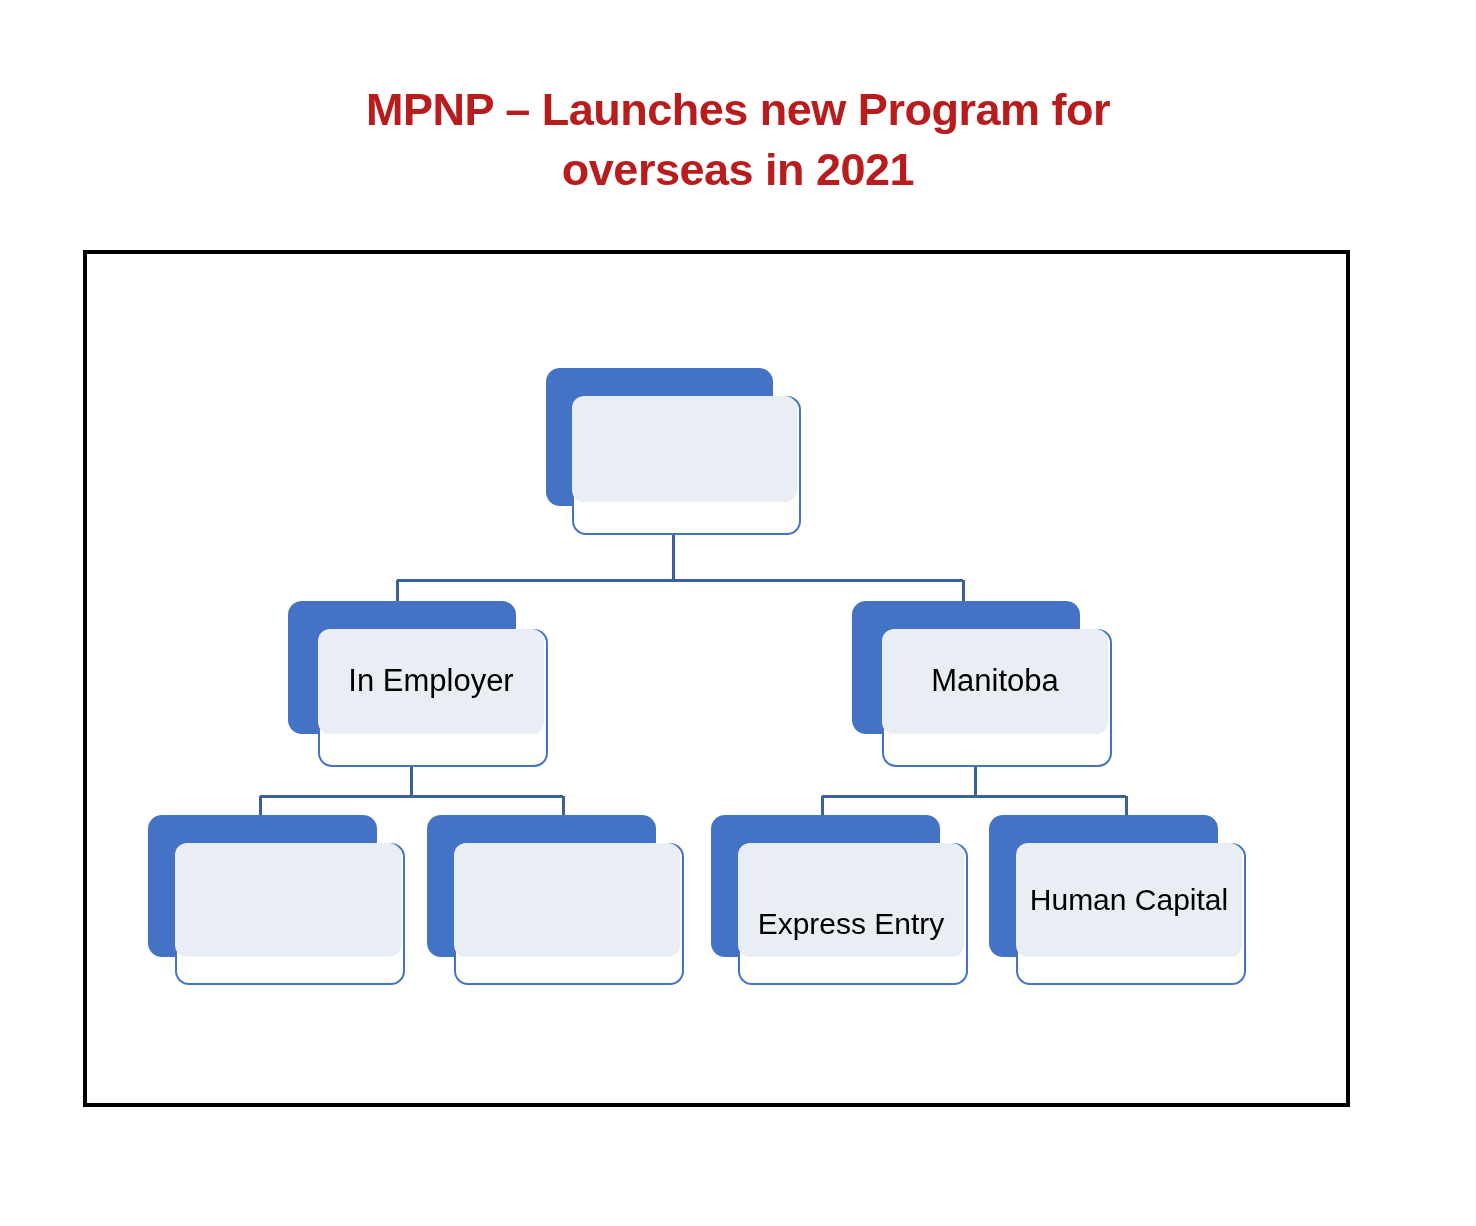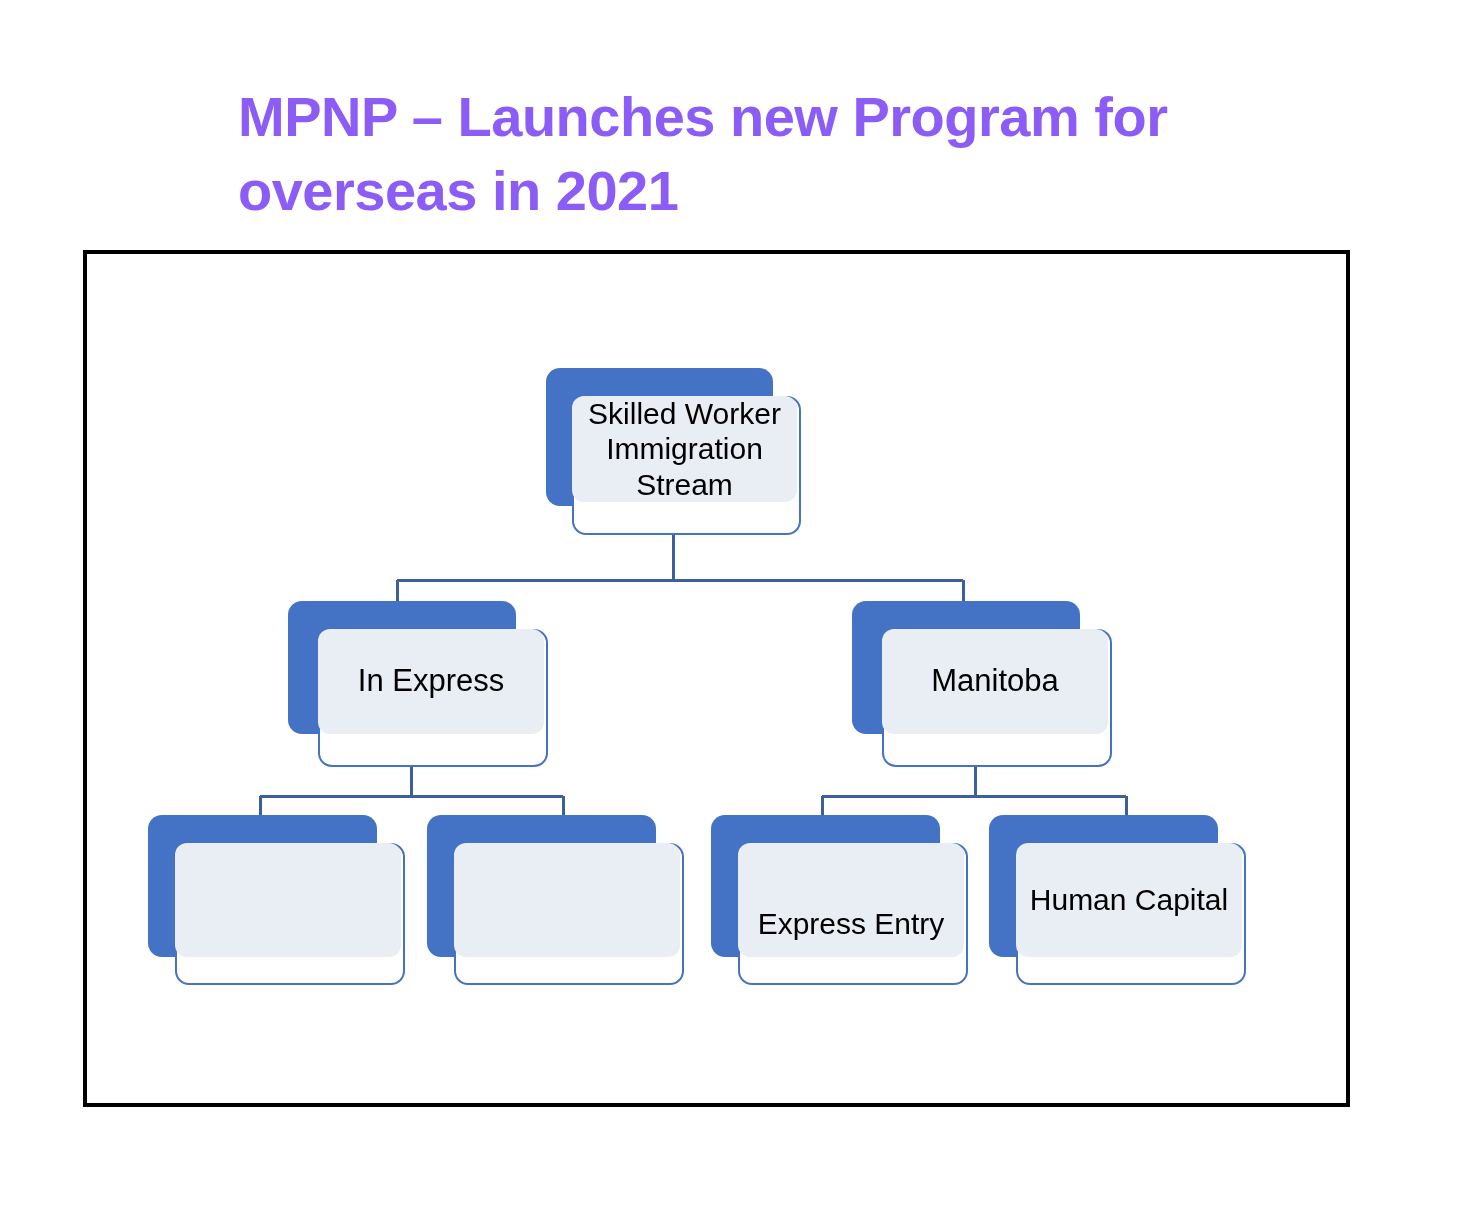--- a/index.html
+++ b/index.html
@@ -14,24 +14,25 @@
     position: relative;
     overflow: hidden;
   }
 
   
   #page-title {
     position: absolute;
     left: 238px;
     top: 80px;
     width: 1000px;
-    font-size: 56px;
+    text-align: center;
+    font-size: 45px;
     font-weight: bold;
     line-height: 1.33;
-    color: #8b5cf6;
+    color: #b91c1c;
     letter-spacing: -0.5px;
     white-space: pre-line;
   }
 
   
   #diagram-frame {
     position: absolute;
     left: 83px;
     top: 250px;
     width: 1267px;
@@ -118,30 +119,27 @@
     <path d="M 822 796 L 1126 796"></path>
     <path d="M 822 796 L 822 827"></path>
     <path d="M 1126 796 L 1126 827"></path>
   </g>
 </svg>
 
 <div class="node lvl1" id="node-root" style="left:546px; top:368px; width:255px; height:167px;">
   <div class="node-back" style="width:227px; height:138px;"></div>
   <div class="node-outline" style="left:26px; top:28px; width:229px; height:139px;"></div>
   <div class="node-fill" style="left:26px; top:28px; width:225px; height:106px;"></div>
-  <div class="node-label" style="left:26px; top:28px; width:225px; height:106px;">Skilled Worker
-Immigration
-Stream</div>
 </div>
 
 <div class="node lvl2" id="node-in-manitoba" style="left:288px; top:601px; width:260px; height:166px;">
   <div class="node-back" style="width:228px; height:133px;"></div>
   <div class="node-outline" style="left:30px; top:28px; width:230px; height:138px;"></div>
   <div class="node-fill" style="left:30px; top:28px; width:226px; height:105px;"></div>
-  <div class="node-label" style="left:30px; top:28px; width:226px; height:105px;">In Express</div>
+  <div class="node-label" style="left:30px; top:28px; width:226px; height:105px;">In Employer</div>
 </div>
 
 <div class="node lvl2" id="node-overseas" style="left:852px; top:601px; width:260px; height:166px;">
   <div class="node-back" style="width:228px; height:133px;"></div>
   <div class="node-outline" style="left:30px; top:28px; width:230px; height:138px;"></div>
   <div class="node-fill" style="left:30px; top:28px; width:226px; height:105px;"></div>
   <div class="node-label" style="left:30px; top:28px; width:226px; height:105px;">Manitoba</div>
 </div>
 
 <div class="node lvl3" id="node-work-experience" style="left:148px; top:815px; width:257px; height:170px;">

